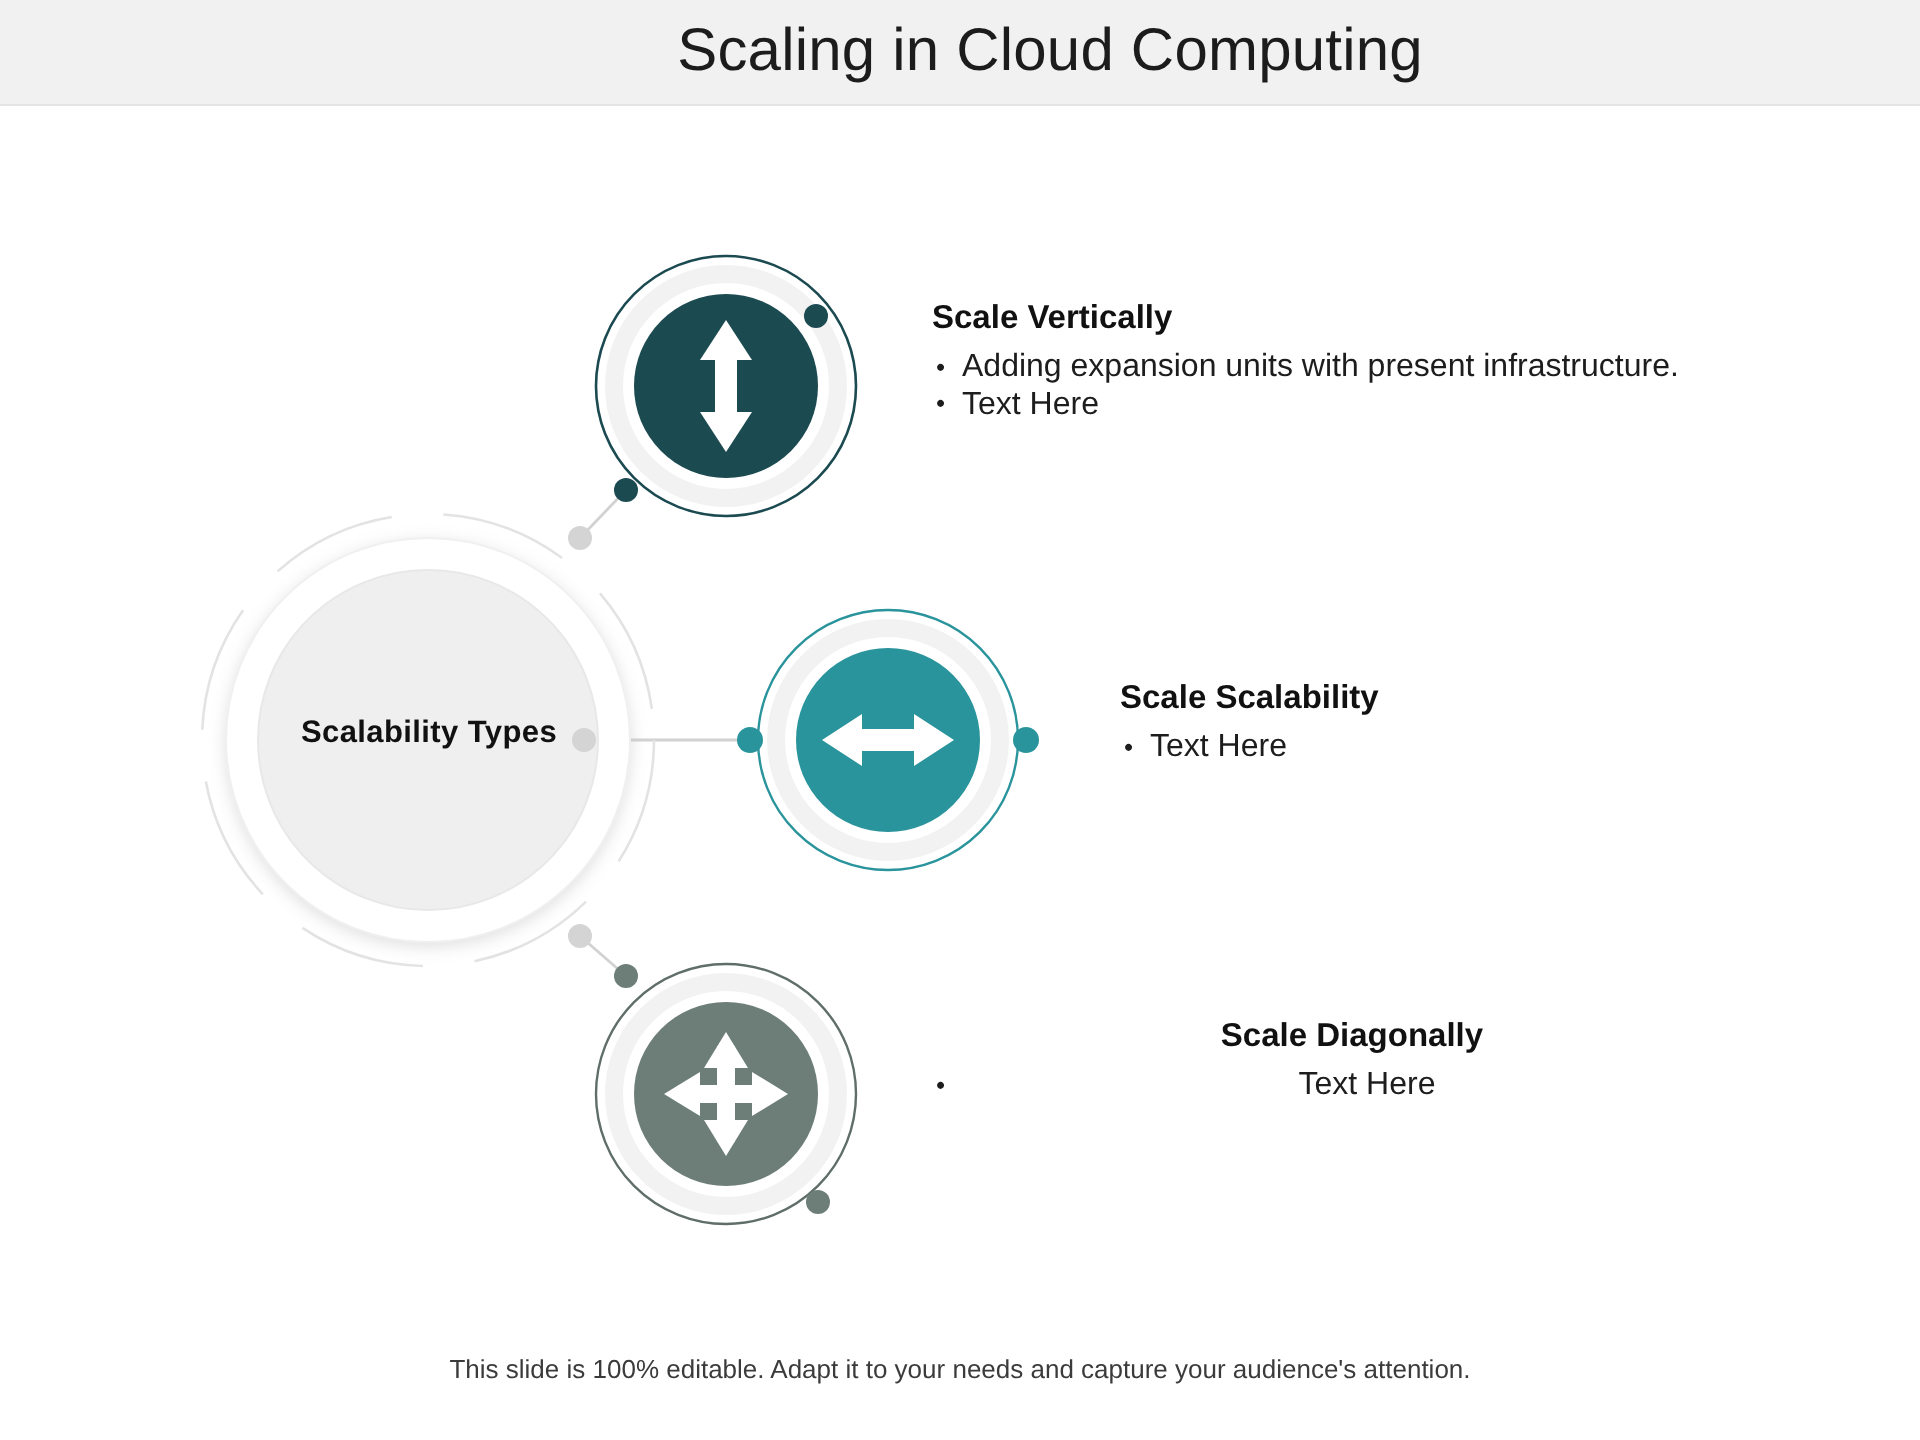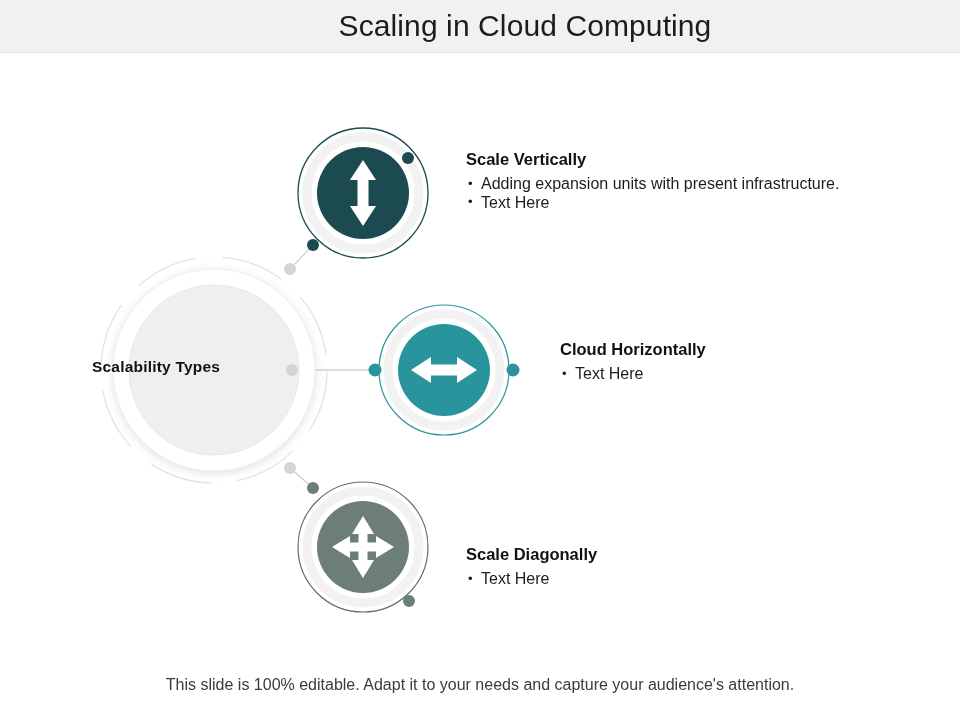--- a/index.html
+++ b/index.html
@@ -53,20 +53,21 @@
     left: 0;
     top: 0;
   }
 
   
   .hub-label {
     position: absolute;
     left: 92px;
     top: 305px;
     width: 245px;
+    text-align: center;
     font-size: 15.5px;
     font-weight: bold;
     color: #111111;
     letter-spacing: 0.2px;
     line-height: 20px;
   }
 
   
   .node-text {
     position: absolute;
@@ -96,30 +97,30 @@
     content: "•";
     position: absolute;
     left: 2px;
     top: -0.5px;
     font-size: 13px;
     color: #1d1d1d;
   }
 
   .block-vertical   { left: 466px; top: 97px;  width: 400px; }
   .block-horizontal { left: 560px; top: 287px; width: 320px; }
-  .block-diagonal   { left: 466px; top: 492px; width: 420px; }
+  .block-diagonal   { left: 466px; top: 456px; width: 420px; text-align: center; }
 
   
   .footer-note {
     position: absolute;
     left: 0;
     top: 676px;
     width: 960px;
     text-align: center;
-    font-size: 16px;
+    font-size: 13px;
     color: #3b3b3b;
     line-height: 18px;
   }
 </style>
 </head>
 <body>
 
 <div class="header-band"></div>
 <div class="slide-title">Scaling in Cloud Computing</div>
 
@@ -204,21 +205,21 @@
 
   <div class="node-text block-vertical">
     <div class="node-heading">Scale Vertically</div>
     <ul class="bullet-list">
       <li>Adding  expansion units with present infrastructure.</li>
       <li>Text Here</li>
     </ul>
   </div>
 
   <div class="node-text block-horizontal">
-    <div class="node-heading">Cloud Horizontally</div>
+    <div class="node-heading">Scale Scalability</div>
     <ul class="bullet-list">
       <li>Text Here</li>
     </ul>
   </div>
 
   <div class="node-text block-diagonal">
     <div class="node-heading">Scale Diagonally</div>
     <ul class="bullet-list">
       <li>Text Here</li>
     </ul>

